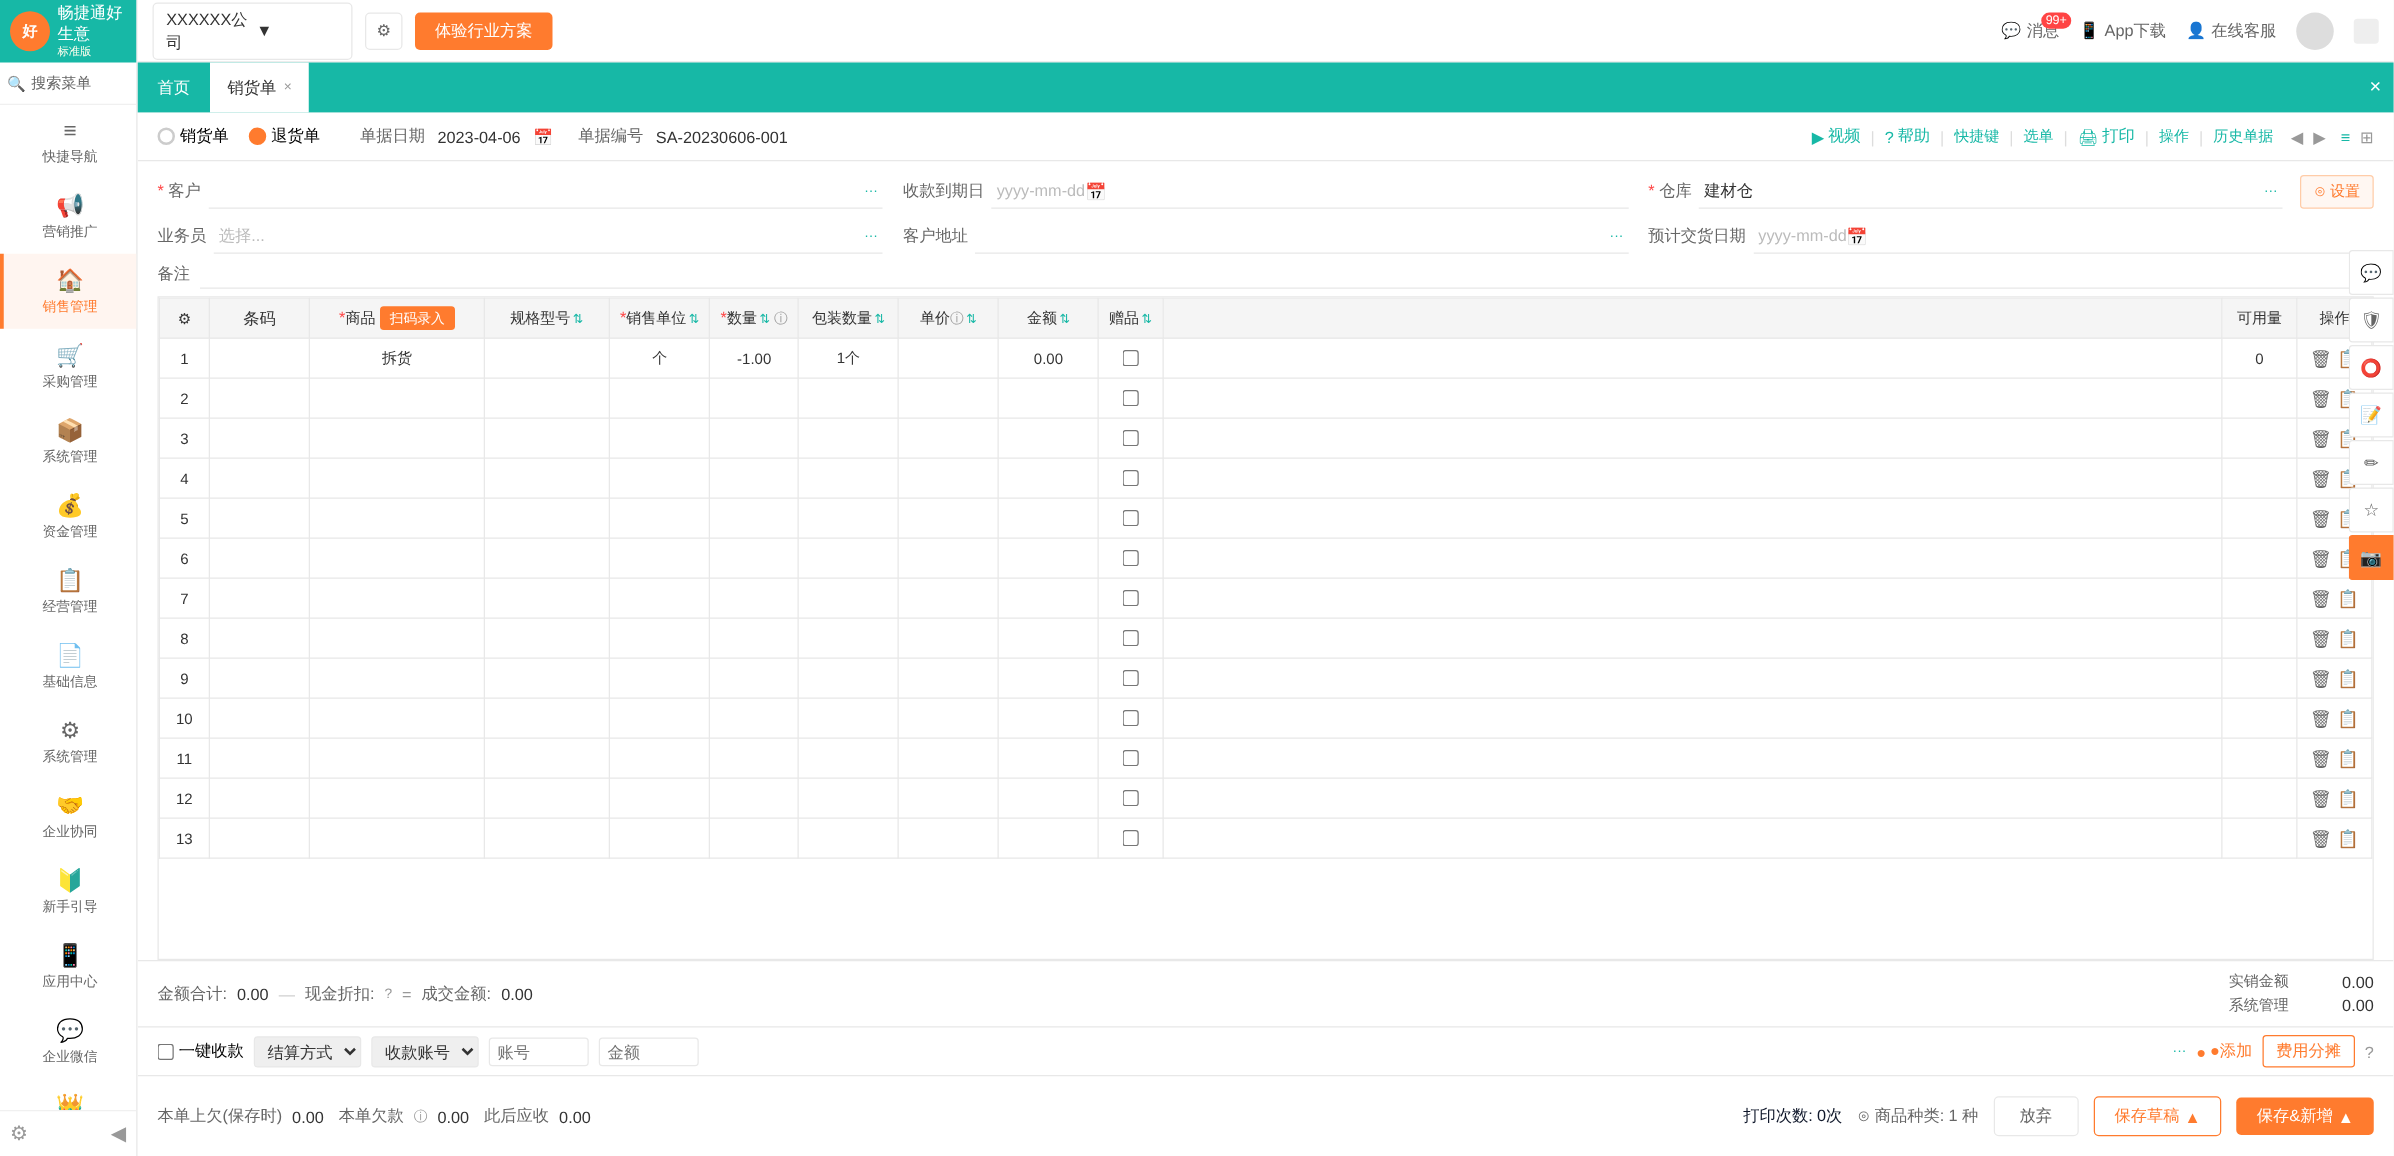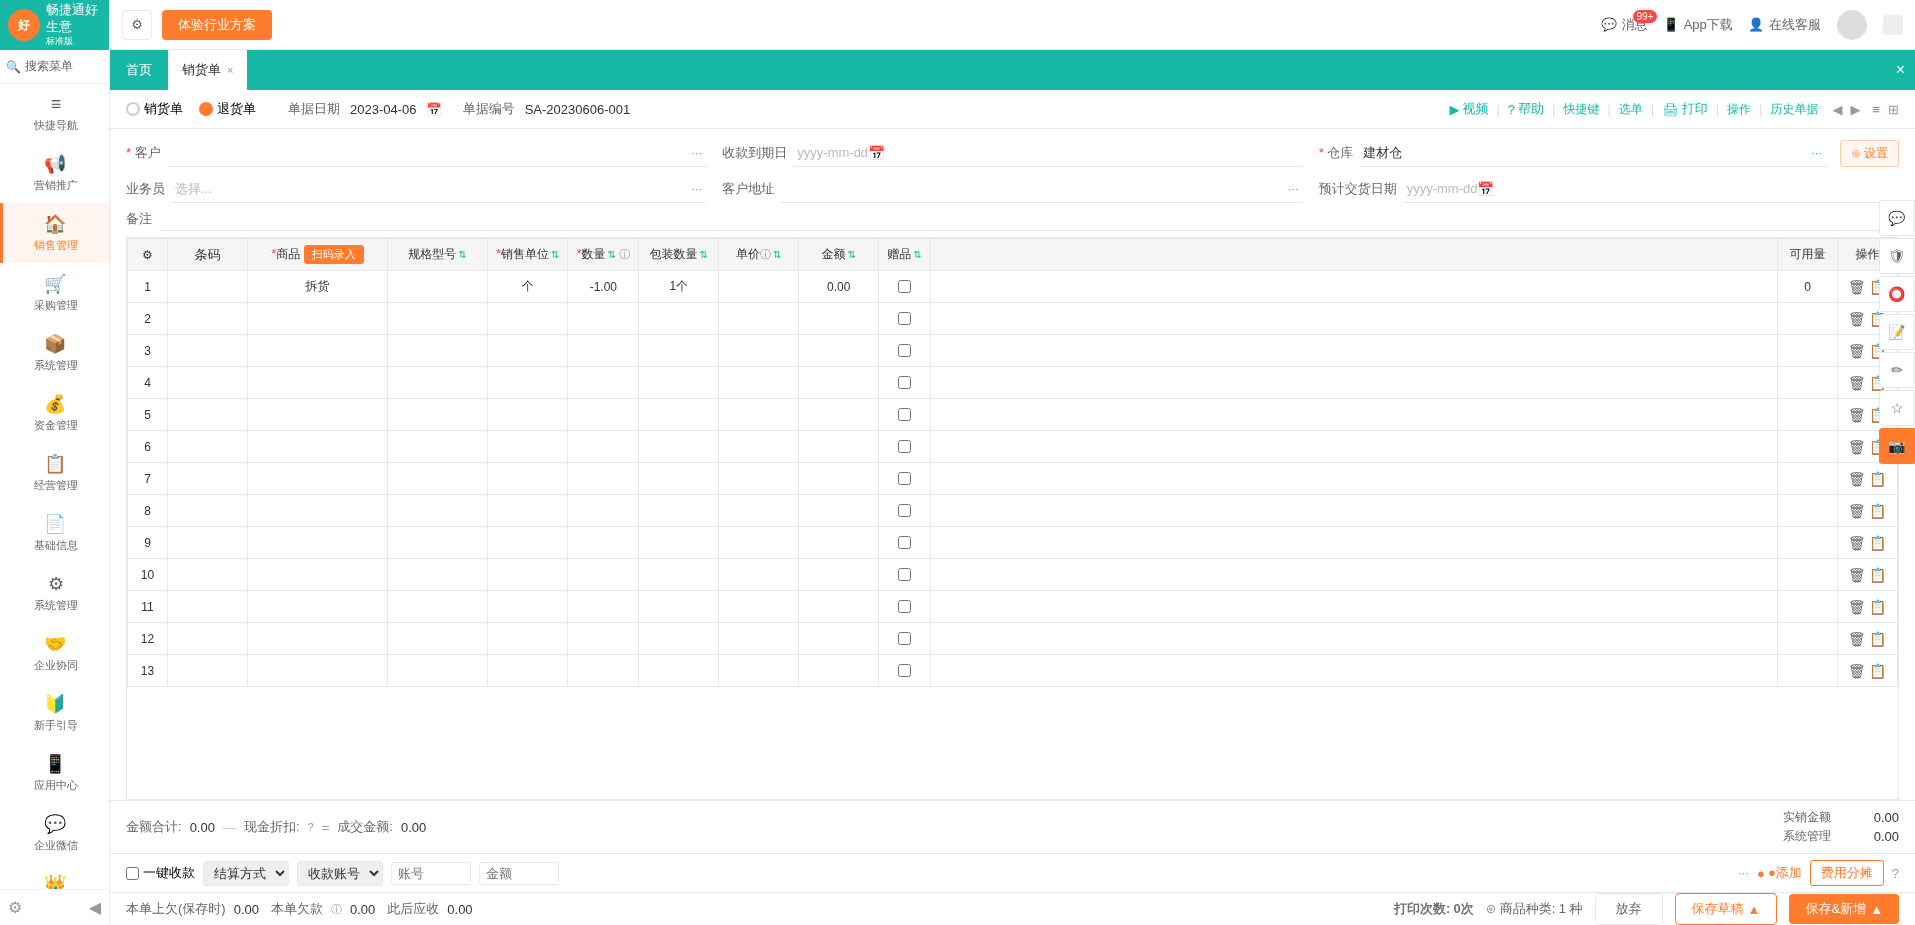--- a/index.html
+++ b/index.html
@@ -100,26 +100,26 @@
     
     .payment-bar { padding: 6px 16px; border-top: 1px solid #e8e8e8; display: flex; align-items: center; gap: 8px; background: #fff; }
     .one-click-check { display: flex; align-items: center; gap: 4px; cursor: pointer; }
     .pay-select { border: 1px solid #e8e8e8; border-radius: 3px; padding: 3px 6px; color: #333; min-width: 80px; }
     .pay-input { border: 1px solid #e8e8e8; border-radius: 3px; padding: 3px 6px; color: #333; width: 80px; }
     .add-btn { color: #ff7b2e; cursor: pointer; display: flex; align-items: center; gap: 3px; }
     .fee-btn { border: 1px solid #ff7b2e; color: #ff7b2e; border-radius: 3px; padding: 3px 10px; cursor: pointer; background: #fff; }
     .help-icon { color: #999; cursor: pointer; }
 
     
-    .bottom-bar { padding: 0 16px; border-top: 1px solid #e8e8e8; display: flex; align-items: center; gap: 12px; background: #fff; }
+    .bottom-bar { padding: 16px 16px; border-top: 1px solid #e8e8e8; display: flex; align-items: center; gap: 12px; background: #fff; }
     .bottom-info { display: flex; align-items: center; gap: 8px; }
     .bottom-label { color: #666; }
     .bottom-value { color: #333; font-weight: 500; }
     .bottom-right { margin-left: auto; display: flex; align-items: center; gap: 12px; }
-    .print-info { color: #737373; font-size: 12px; font-weight: bold; }
+    .print-info { color: #0f172a; font-size: 12px; }
     .goods-type { color: #666; font-size: 12px; }
     .abandon-btn { border: 1px solid #e8e8e8; background: #fff; color: #666; border-radius: 4px; padding: 6px 20px; cursor: pointer; }
     .save-draft-btn { border: 1px solid #ff7b2e; background: #fff; color: #ff7b2e; border-radius: 4px; padding: 6px 16px; cursor: pointer; display: flex; align-items: center; gap: 4px; }
     .save-new-btn { background: #ff7b2e; color: #fff; border: none; border-radius: 4px; padding: 6px 16px; cursor: pointer; display: flex; align-items: center; gap: 4px; }
     .total-line { display: flex; align-items: center; gap: 8px; justify-content: flex-end; }
     .total-label { color: #666; font-size: 12px; }
     .total-value { color: #333; font-weight: 500; min-width: 60px; text-align: right; }
 
     
     .right-float { position: fixed; right: 0; top: 200px; display: flex; flex-direction: column; gap: 2px; }
@@ -215,20 +215,24 @@
   </div>
   <div class="sidebar-bottom">
     <span class="sidebar-bottom-icon">⚙</span>
     <span class="sidebar-bottom-icon">◀</span>
   </div>
 </div>
 
 <div class="main">
 
   <div class="top-header">
+    <div class="company-select">
+      <span>XXXXXX公司</span>
+      <span class="company-select-arrow">▼</span>
+    </div>
     <div class="gear-btn">⚙</div>
     <button class="trial-btn">体验行业方案</button>
     <div class="header-right">
       <div class="header-msg">
         <span>💬</span>
         <span>消息</span>
         <span class="badge">99+</span>
       </div>
       <div class="header-app">
         <span>📱</span>

